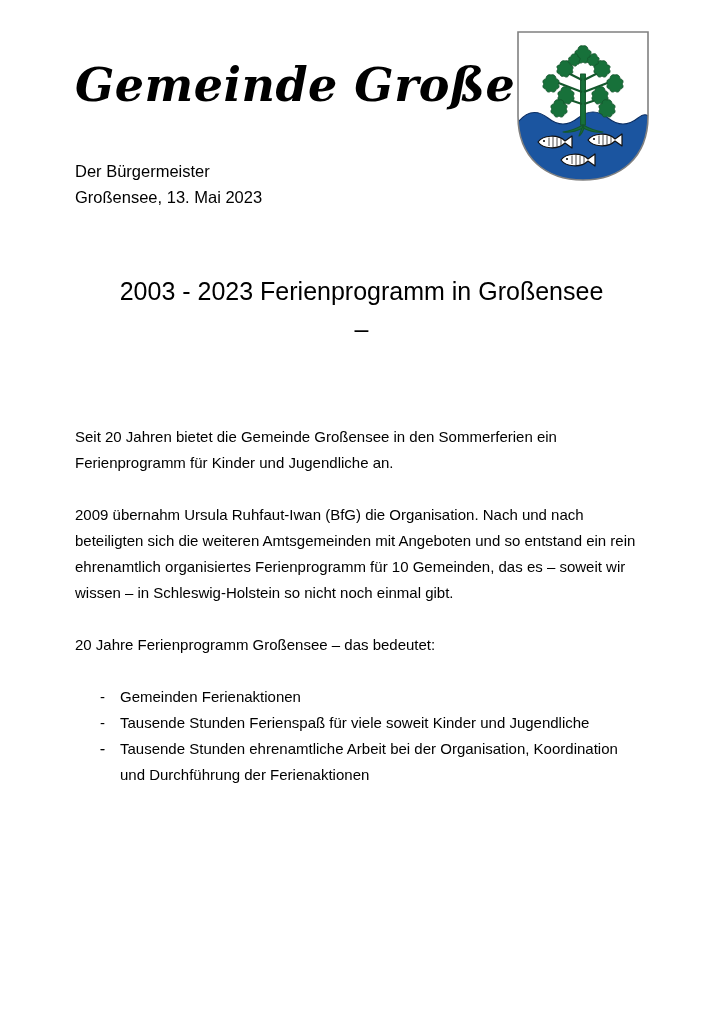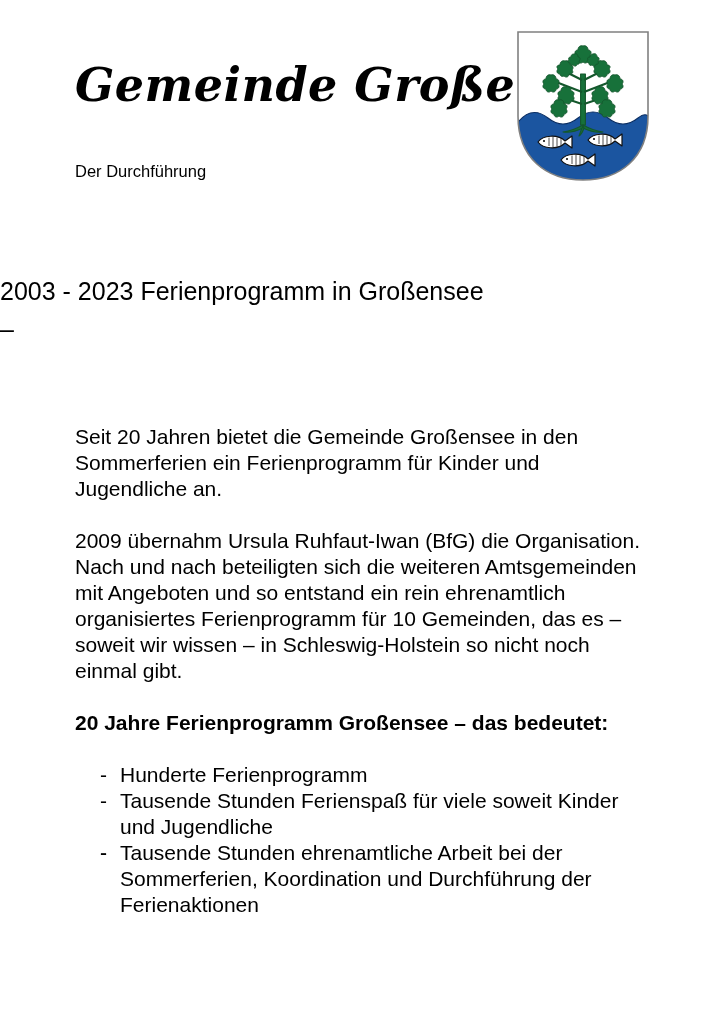--- a/index.html
+++ b/index.html
@@ -63,43 +63,43 @@
     height: 152px;
   }
   .coat-of-arms svg { display: block; width: 100%; height: 100%; }
 
   
   .doc-title {
     position: absolute;
     left: 0;
     top: 272px;
     width: 723px;
-    text-align: left;
+    text-align: center;
     font-size: 25px;
     line-height: 38px;
     font-weight: 400;
     color: #000000;
   }
   .doc-title .title-line { white-space: nowrap; }
 
   
   .body-copy {
     position: absolute;
     left: 75px;
     top: 424px;
     width: 568px;
-    font-size: 21px;
+    font-size: 15px;
     line-height: 26px;
     color: #000000;
   }
 
   .para { margin: 0 0 26px 0; text-align: left; }
   .para:last-child { margin-bottom: 0; }
 
-  .lead-in { margin: 0 0 26px 0; font-weight: bold; }
+  .lead-in { margin: 0 0 26px 0; }
 
   .bullet-list {
     list-style: none;
     margin: 0;
     padding: 0;
   }
   .bullet-list li {
     position: relative;
     padding-left: 45px;
     margin-bottom: 0;
@@ -116,21 +116,22 @@
 </head>
 <body>
 
 <div class="page">
 
   <div class="letterhead">
 
     <div class="wordmark">Gemeinde Großensee</div>
 
     <div class="sender-block">
-      <div>Der Durchführung</div>
+      <div>Der Bürgermeister</div>
+      <div>Großensee, 13. Mai 2023</div>
     </div>
 
     <div class="coat-of-arms">
       <svg viewBox="0 0 134 152" xmlns="http://www.w3.org/2000/svg">
         <defs>
           <clipPath id="shieldClip">
             <path d="M2,2 L132,2 L132,86
                      C132,128 104,150 67,150
                      C30,150 2,128 2,86 Z"></path>
           </clipPath>
@@ -250,29 +251,29 @@
     <p class="para">Seit 20 Jahren bietet die Gemeinde Großensee in den Sommerferien ein Ferienprogramm für Kinder und Jugendliche an.</p>
 
 
     <p class="para">2009 übernahm Ursula Ruhfaut-Iwan (BfG) die Organisation. Nach und nach beteiligten sich die weiteren Amtsgemeinden mit Angeboten und so entstand ein rein ehrenamtlich organisiertes Ferienprogramm für 10 Gemeinden, das es – soweit wir wissen – in Schleswig-Holstein so nicht noch einmal gibt.</p>
 
     <p class="lead-in">20 Jahre Ferienprogramm Großensee – das bedeutet:</p>
 
     <ul class="bullet-list">
       <li>
         <span class="bullet-marker">-</span>
-        <span>Hunderte Ferienprogramm</span>
+        <span>Gemeinden Ferienaktionen</span>
       </li>
       <li>
         <span class="bullet-marker">-</span>
         <span>Tausende Stunden Ferienspaß für viele soweit Kinder und Jugendliche</span>
       </li>
       <li>
         <span class="bullet-marker">-</span>
       </li>
       <li>
         <span class="bullet-marker">-</span>
-        <span>Tausende Stunden ehrenamtliche Arbeit bei der Sommerferien, Koordination und Durchführung der Ferienaktionen</span>
+        <span>Tausende Stunden ehrenamtliche Arbeit bei der Organisation, Koordination und Durchführung der Ferienaktionen</span>
       </li>
     </ul>
 
   </div>
 </div>
 
 </body></html>

